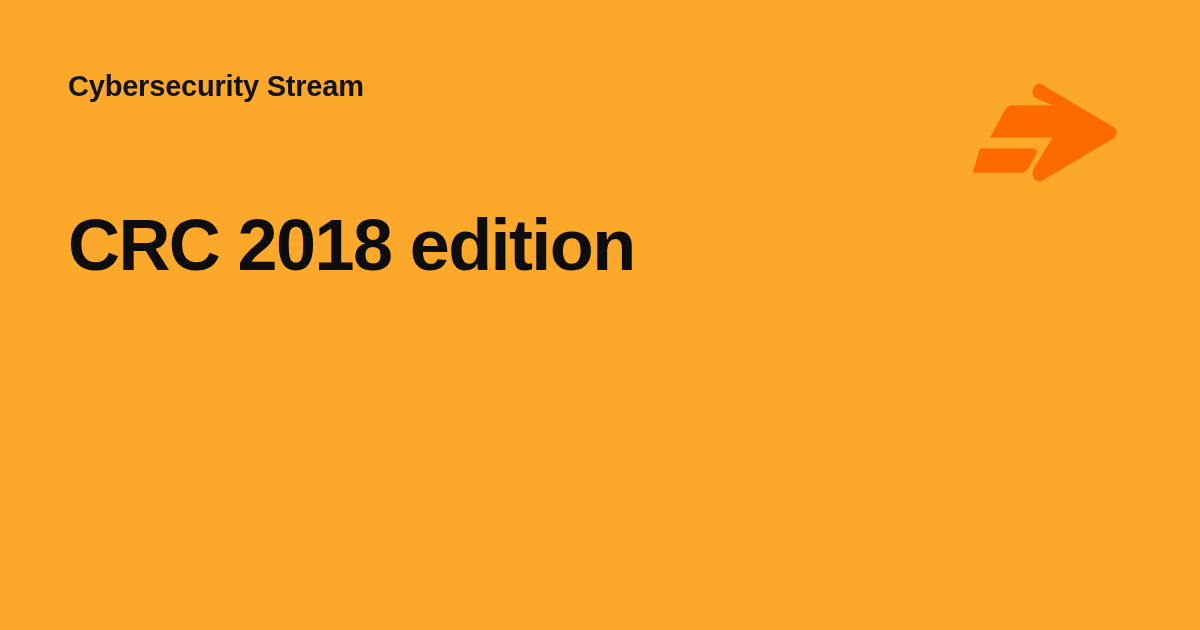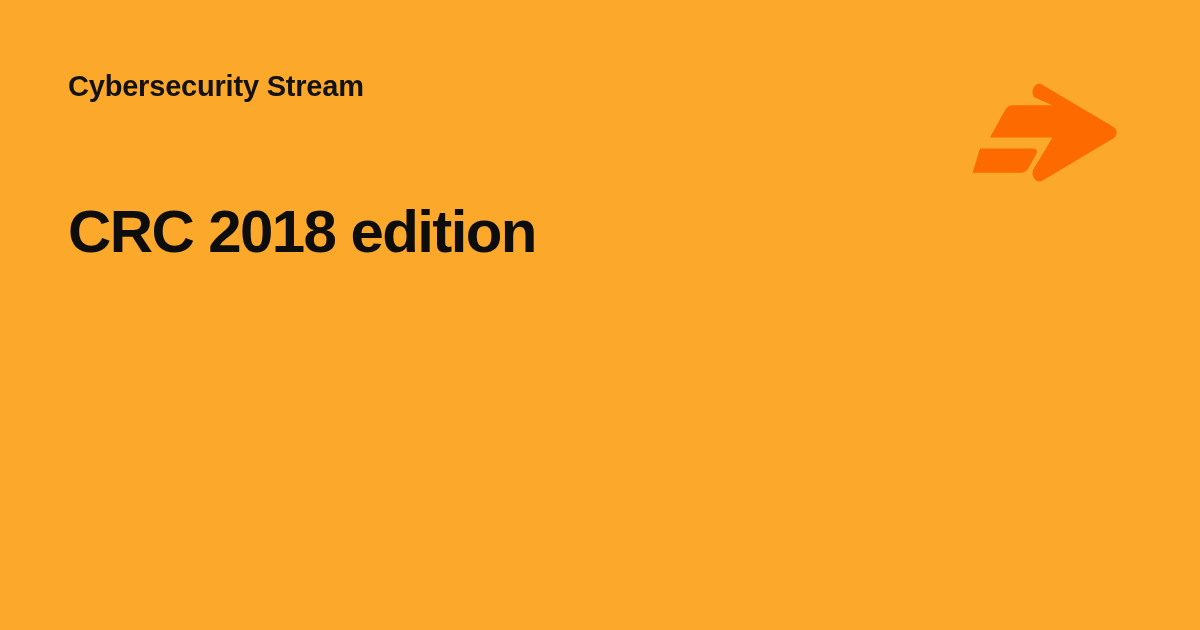--- a/index.html
+++ b/index.html
@@ -51,21 +51,21 @@
     font-weight: bold;
     color: #121212;
     letter-spacing: -0.2px;
     line-height: 1.15;
     white-space: nowrap;
   }
   .title {
     position: absolute;
     top: 160px;
     left: 0;
-    font-size: 60px;
+    font-size: 72px;
     font-weight: bold;
     color: #0d0d0d;
     letter-spacing: -1.6px;
     line-height: 1.05;
     white-space: nowrap;
   }
   .subtitle {
     position: absolute;
     top: 514px;
     left: 0;

